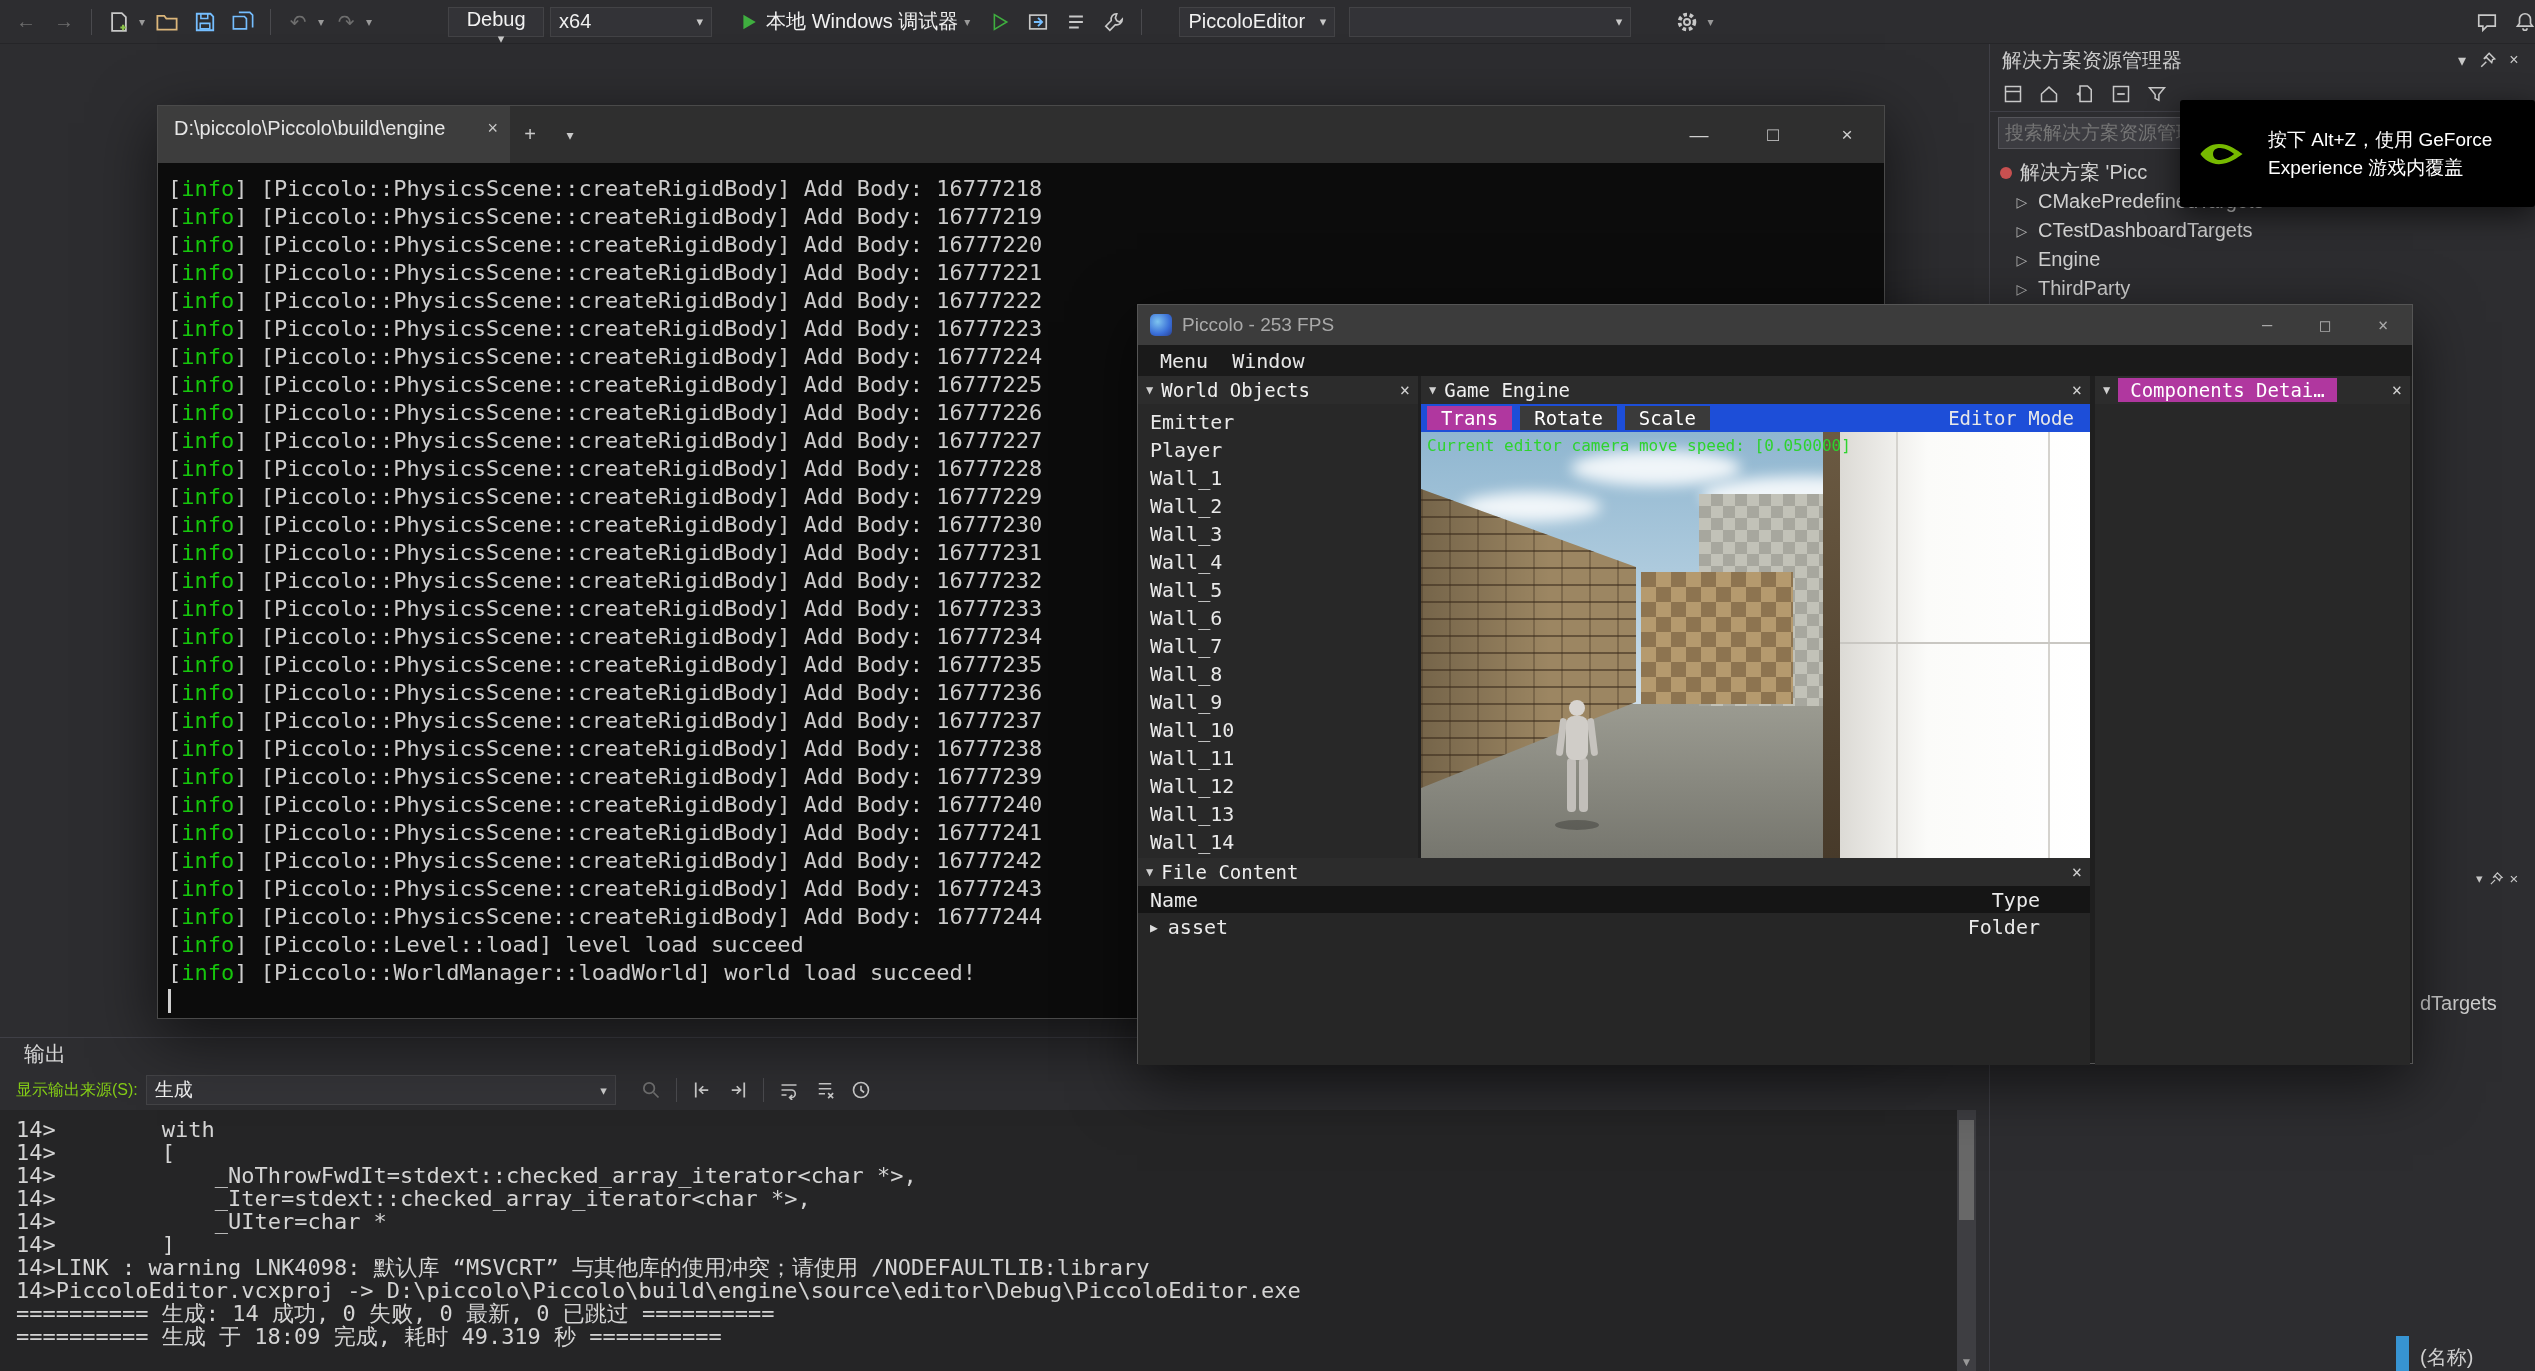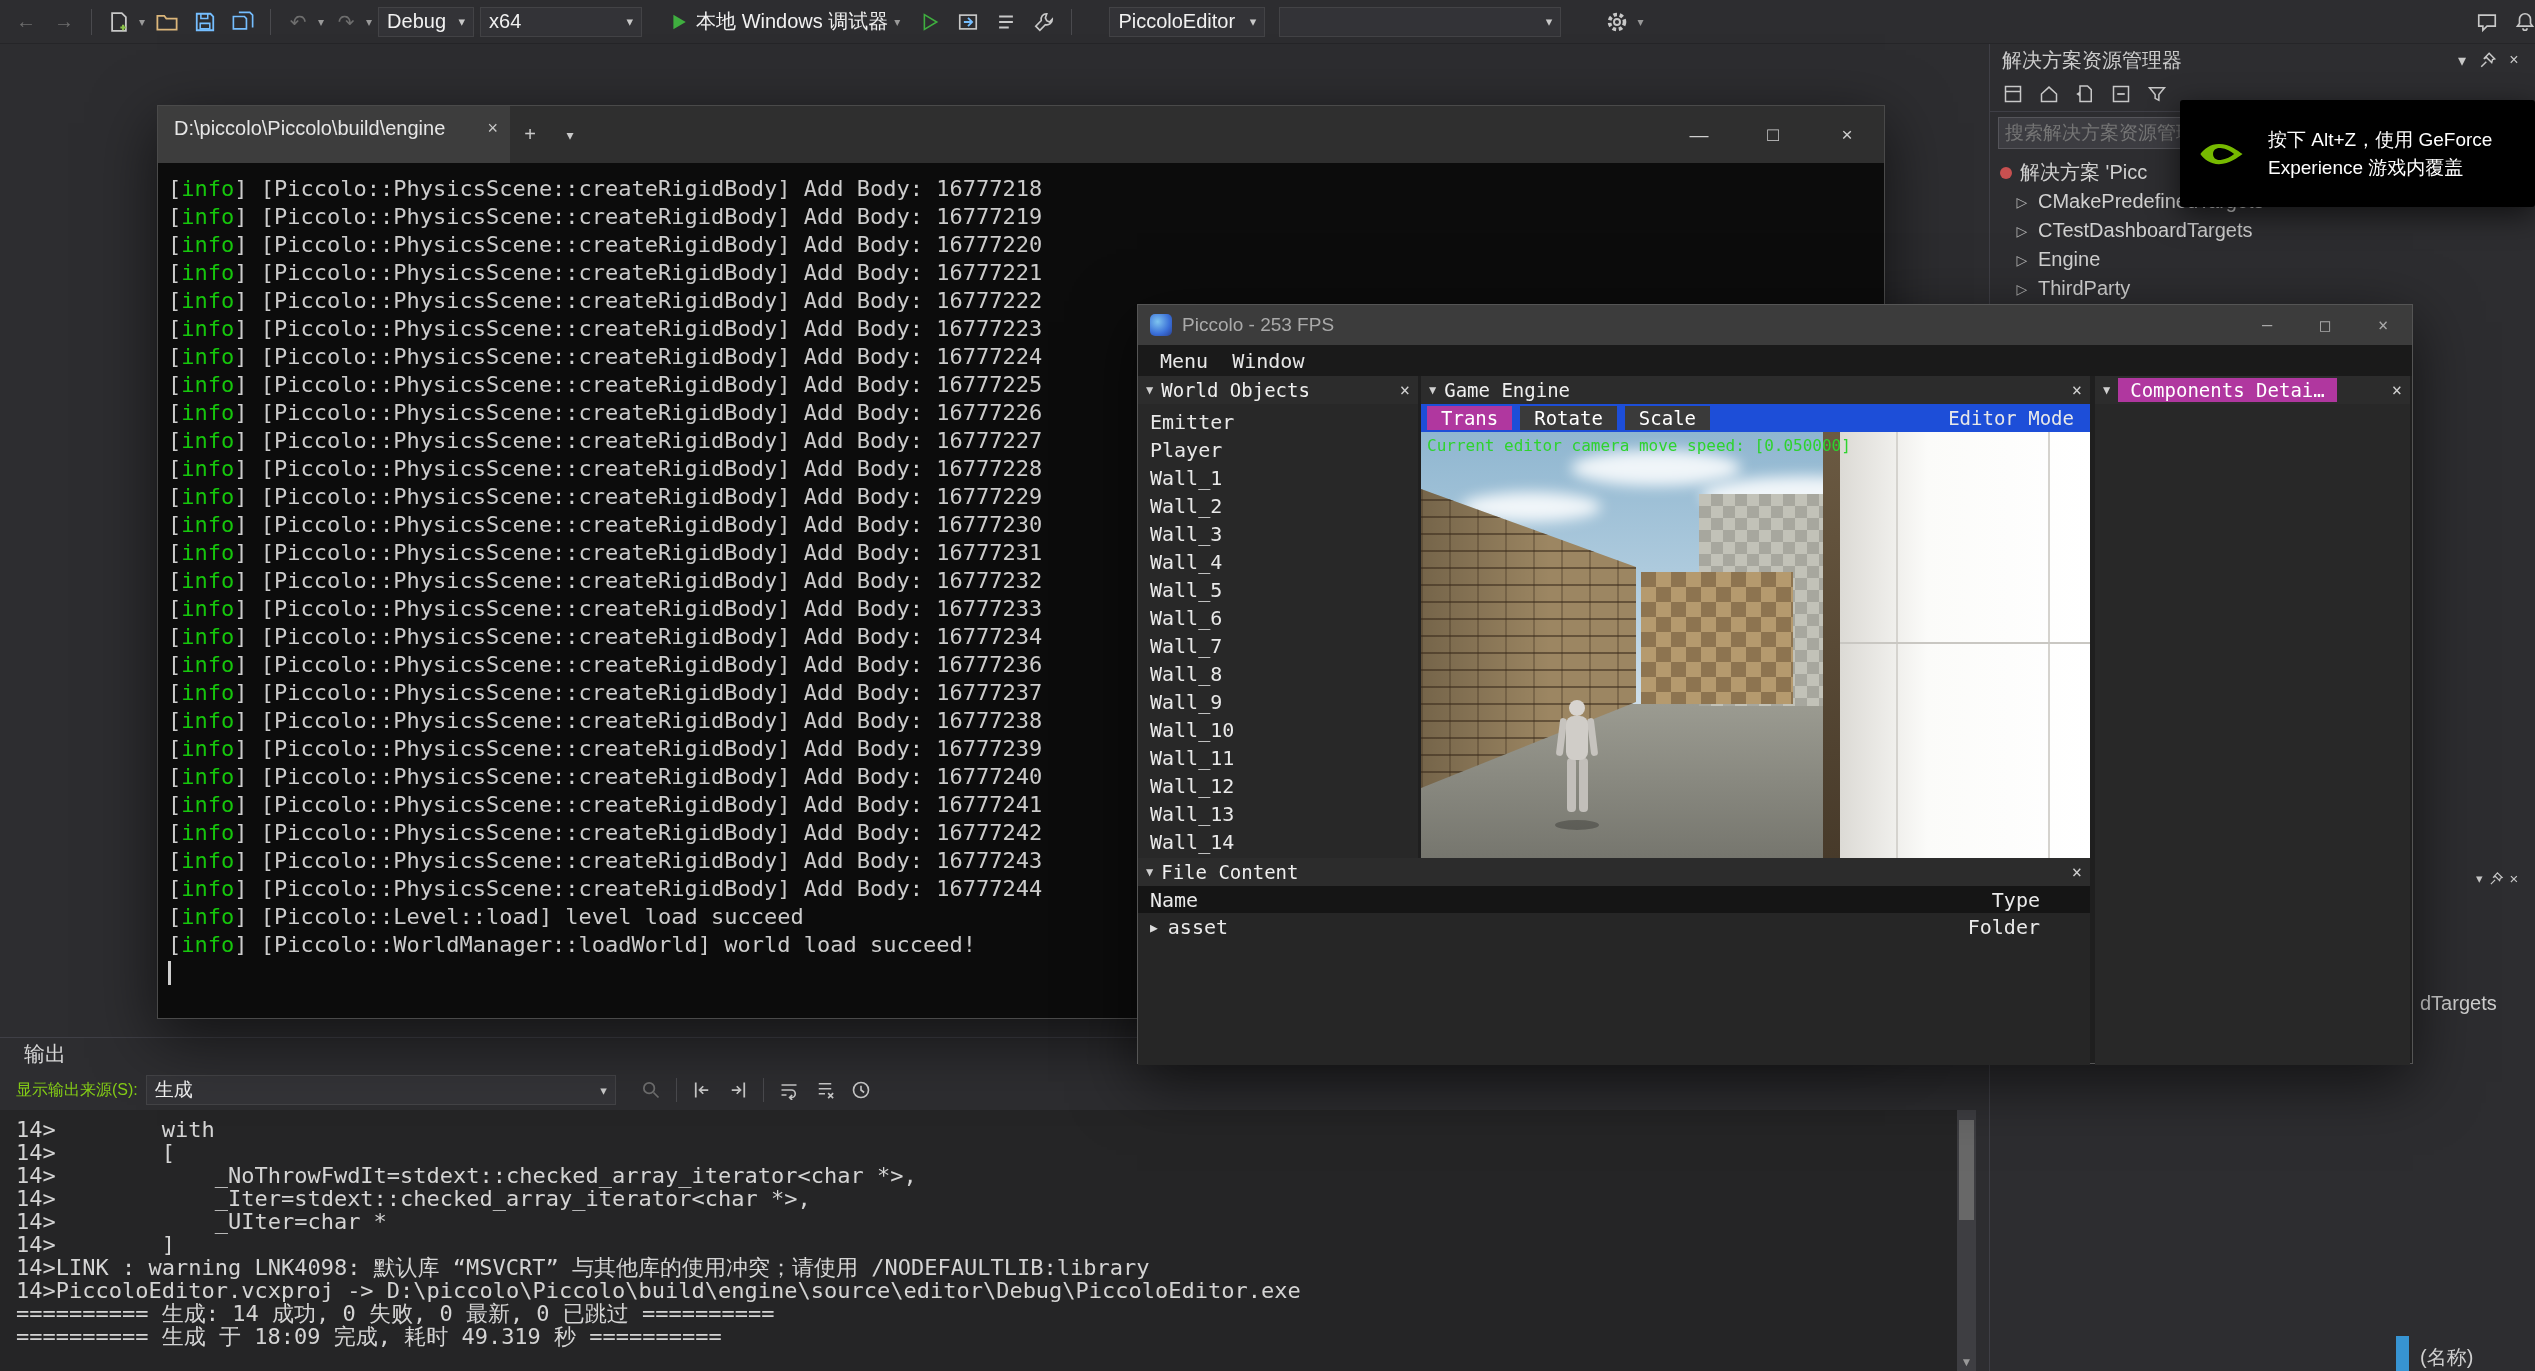--- a/index.html
+++ b/index.html
@@ -206,21 +206,21 @@
     <svg width="22" height="22" viewBox="0 0 16 16">
         <path d="M1 4h8l1.5 1.5V13H1z" fill="none" stroke="#75beff" stroke-width="1.2"></path>
         <path d="M5 1h8l2 2v9" fill="none" stroke="#75beff" stroke-width="1.2"></path>
       </svg>
   </span>
   <span class="tb-sep"></span>
   <span class="tb-icon dim">↶</span>
     <span class="tb-dd">▾</span>
   <span class="tb-icon dim">↷</span>
     <span class="tb-dd">▾</span>
-  <div class="vs-combo" style="width:96px; ">
+  <div class="vs-combo" style="width:96px; margin-left:70px;flex-direction:column;">
     <span>Debug</span>
       <span class="arrow">▾</span>
   </div>
   <div class="vs-combo" style="width:162px;">
     <span>x64</span>
       <span class="arrow">▾</span>
   </div>
   <div class="run-btn" style="margin-left:14px;">
     <svg width="18" height="18" viewBox="0 0 16 16">
         <path d="M3 1.5L14 8 3 14.5z" fill="#3fae3f"></path>
@@ -494,20 +494,21 @@
         <div class="log-line"><span class="dim">[</span><span class="lvl">info</span><span class="dim">]</span><span class="msg"> [Piccolo::PhysicsScene::createRigidBody] Add Body: 16777230</span></div>
 
         <div class="log-line"><span class="dim">[</span><span class="lvl">info</span><span class="dim">]</span><span class="msg"> [Piccolo::PhysicsScene::createRigidBody] Add Body: 16777231</span></div>
 
         <div class="log-line"><span class="dim">[</span><span class="lvl">info</span><span class="dim">]</span><span class="msg"> [Piccolo::PhysicsScene::createRigidBody] Add Body: 16777232</span></div>
 
         <div class="log-line"><span class="dim">[</span><span class="lvl">info</span><span class="dim">]</span><span class="msg"> [Piccolo::PhysicsScene::createRigidBody] Add Body: 16777233</span></div>
 
         <div class="log-line"><span class="dim">[</span><span class="lvl">info</span><span class="dim">]</span><span class="msg"> [Piccolo::PhysicsScene::createRigidBody] Add Body: 16777234</span></div>
 
+        <div class="log-line"><span class="dim">[</span><span class="lvl">info</span><span class="dim">]</span><span class="msg"> [Piccolo::PhysicsScene::createRigidBody] Add Body: 16777235</span></div>
 
         <div class="log-line"><span class="dim">[</span><span class="lvl">info</span><span class="dim">]</span><span class="msg"> [Piccolo::PhysicsScene::createRigidBody] Add Body: 16777236</span></div>
 
         <div class="log-line"><span class="dim">[</span><span class="lvl">info</span><span class="dim">]</span><span class="msg"> [Piccolo::PhysicsScene::createRigidBody] Add Body: 16777237</span></div>
 
         <div class="log-line"><span class="dim">[</span><span class="lvl">info</span><span class="dim">]</span><span class="msg"> [Piccolo::PhysicsScene::createRigidBody] Add Body: 16777238</span></div>
 
         <div class="log-line"><span class="dim">[</span><span class="lvl">info</span><span class="dim">]</span><span class="msg"> [Piccolo::PhysicsScene::createRigidBody] Add Body: 16777239</span></div>
 
         <div class="log-line"><span class="dim">[</span><span class="lvl">info</span><span class="dim">]</span><span class="msg"> [Piccolo::PhysicsScene::createRigidBody] Add Body: 16777240</span></div>

